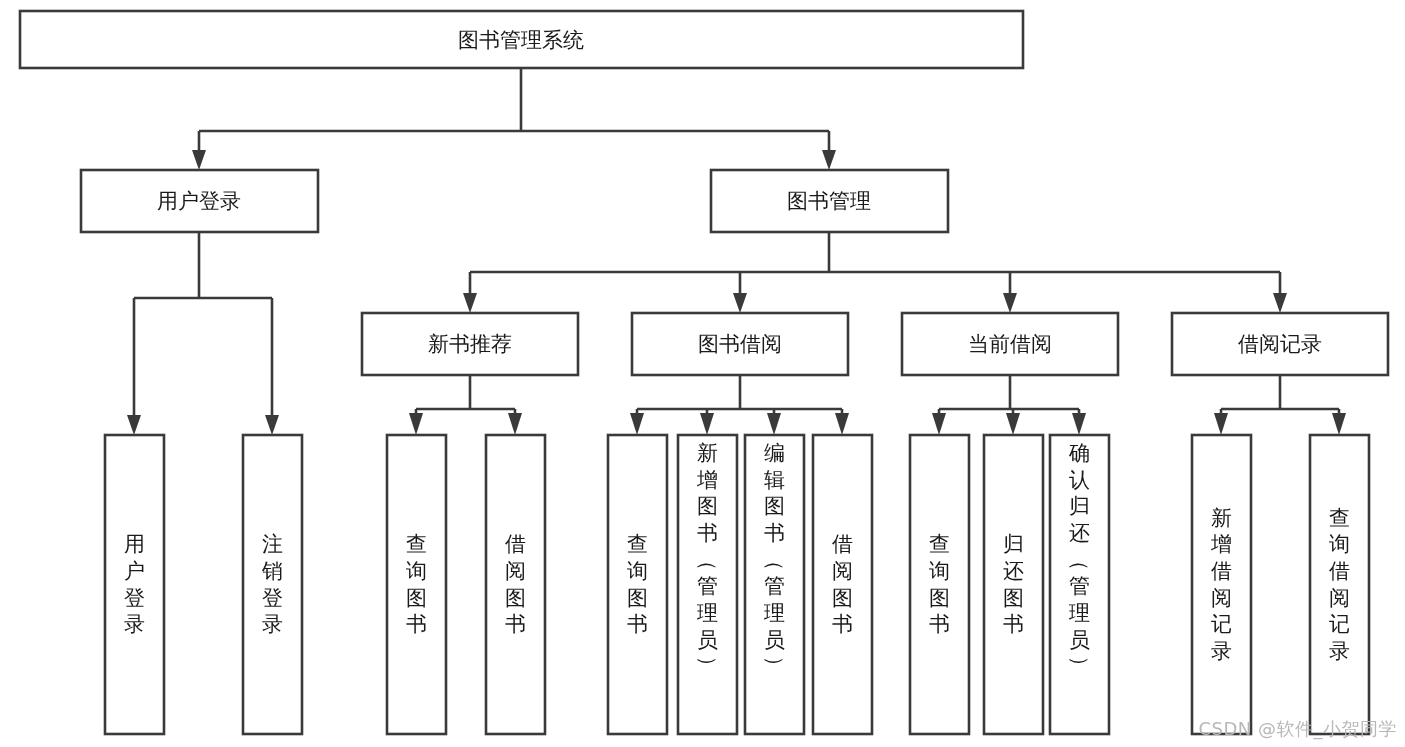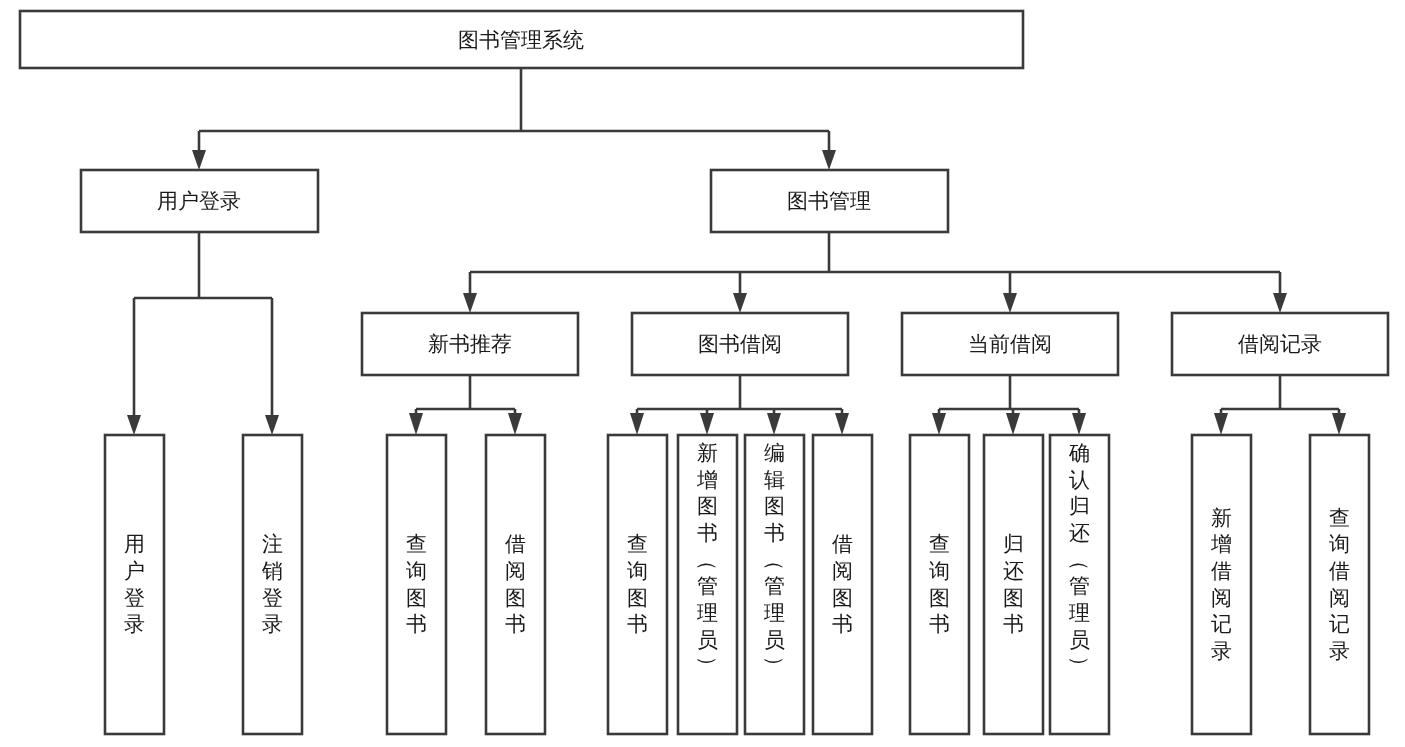--- a/index.html
+++ b/index.html
@@ -302,13 +302,14 @@
     </div>
   <div class="vert-text-wrap" style="left:1310px; top:435px; width:59px; height:299px;">
       <span class="vert-char">查</span>
       <span class="vert-char">询</span>
       <span class="vert-char">借</span>
       <span class="vert-char">阅</span>
       <span class="vert-char">记</span>
       <span class="vert-char">录</span>
     </div>
 
+  <div id="watermark">CSDN @软件_小贺同学</div>
 </div>
 
 </body></html>

